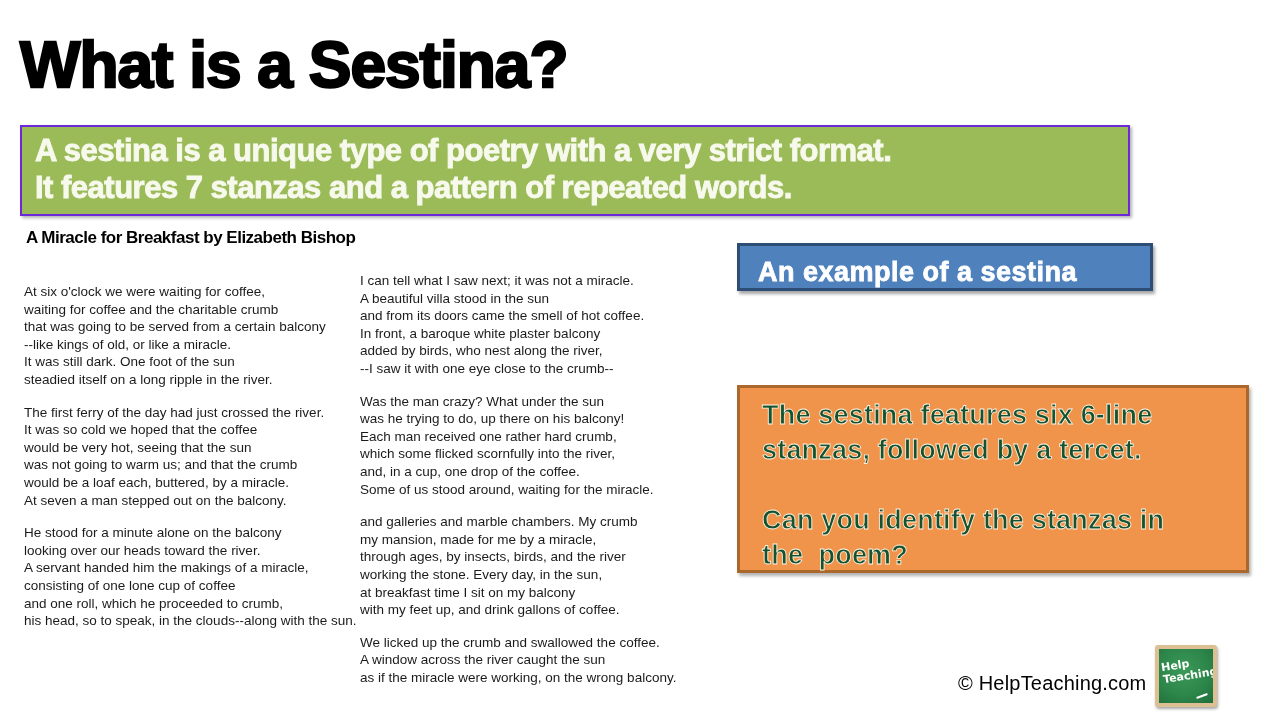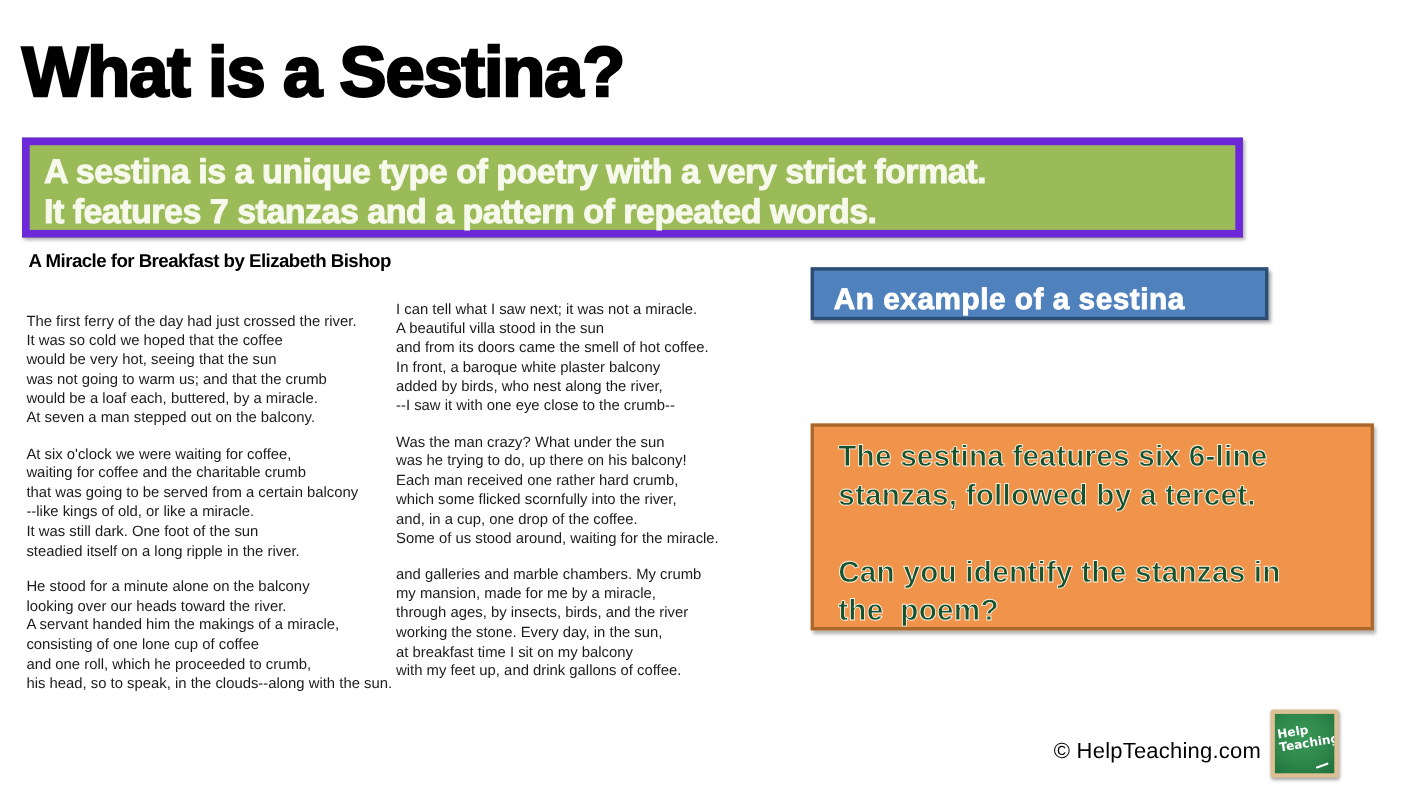--- a/index.html
+++ b/index.html
@@ -8,21 +8,21 @@
     font-family:"Liberation Sans", sans-serif; overflow:hidden;
   }
   .title {
     position:absolute; left:20px; top:30px;
     font-size:64px; font-weight:bold; color:#000;
     letter-spacing:-1px; -webkit-text-stroke:2.4px #000;
     line-height:1.1;
   }
   .def-box {
     position:absolute; left:20px; top:125px; width:1110px; height:91px;
-    box-sizing:border-box; background:#9bbb59; border:7px solid #6d28d9;
+    box-sizing:border-box; background:#9bbb59; border:2px solid #6d28d9;
     box-shadow:2px 2px 3px rgba(0,0,0,0.30);
     color:#f7f9ec; font-size:31px; font-weight:bold; line-height:37px;
     padding:5px 13px; white-space:pre-wrap; letter-spacing:-0.5px;
     -webkit-text-stroke:0.9px #f7f9ec;
   }
   .poem-heading {
     position:absolute; left:26px; top:228px;
     font-size:17px; font-weight:bold; color:#000; letter-spacing:-0.5px;
   }
   .poem-col {
@@ -78,32 +78,32 @@
 <div class="slide">
 
   <div class="title">What is a Sestina?</div>
 
   <div class="def-box">A sestina is a unique type of poetry with a very strict format.
 It features 7 stanzas and a pattern of repeated words.</div>
 
   <div class="poem-heading">A Miracle for Breakfast by Elizabeth Bishop</div>
 
   <div class="poem-col poem-col-1">
+    <div class="stanza">At six o'clock we were waiting for coffee,
+waiting for coffee and the charitable crumb
+that was going to be served from a certain balcony
+--like kings of old, or like a miracle.
+It was still dark. One foot of the sun
+steadied itself on a long ripple in the river.</div>
     <div class="stanza">The first ferry of the day had just crossed the river.
 It was so cold we hoped that the coffee
 would be very hot, seeing that the sun
 was not going to warm us; and that the crumb
 would be a loaf each, buttered, by a miracle.
 At seven a man stepped out on the balcony.</div>
-    <div class="stanza">At six o'clock we were waiting for coffee,
-waiting for coffee and the charitable crumb
-that was going to be served from a certain balcony
---like kings of old, or like a miracle.
-It was still dark. One foot of the sun
-steadied itself on a long ripple in the river.</div>
     <div class="stanza">He stood for a minute alone on the balcony
 looking over our heads toward the river.
 A servant handed him the makings of a miracle,
 consisting of one lone cup of coffee
 and one roll, which he proceeded to crumb,
 his head, so to speak, in the clouds--along with the sun.</div>
   </div>
 
   <div class="poem-col poem-col-2">
     <div class="stanza">I can tell what I saw next; it was not a miracle.
@@ -117,20 +117,23 @@
 Each man received one rather hard crumb,
 which some flicked scornfully into the river,
 and, in a cup, one drop of the coffee.
 Some of us stood around, waiting for the miracle.</div>
     <div class="stanza">and galleries and marble chambers. My crumb
 my mansion, made for me by a miracle,
 through ages, by insects, birds, and the river
 working the stone. Every day, in the sun,
 at breakfast time I sit on my balcony
 with my feet up, and drink gallons of coffee.</div>
+    <div class="stanza">We licked up the crumb and swallowed the coffee.
+A window across the river caught the sun
+as if the miracle were working, on the wrong balcony.</div>
   </div>
 
   <div class="example-box">
     <span>An example of a sestina</span>
   </div>
 
   <div class="info-box">The sestina features six 6-line
 stanzas, followed by a tercet.
 
 Can you identify the stanzas in

